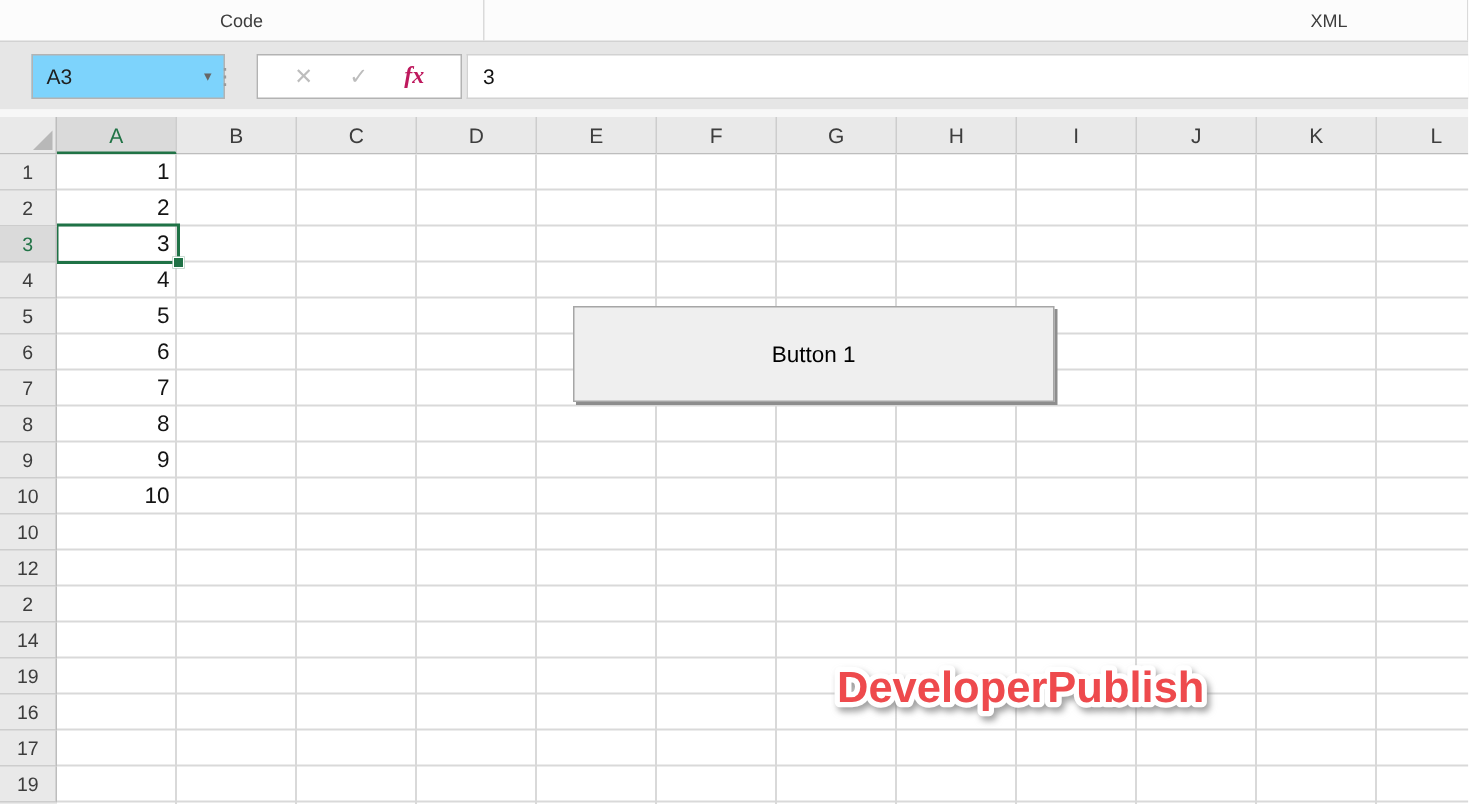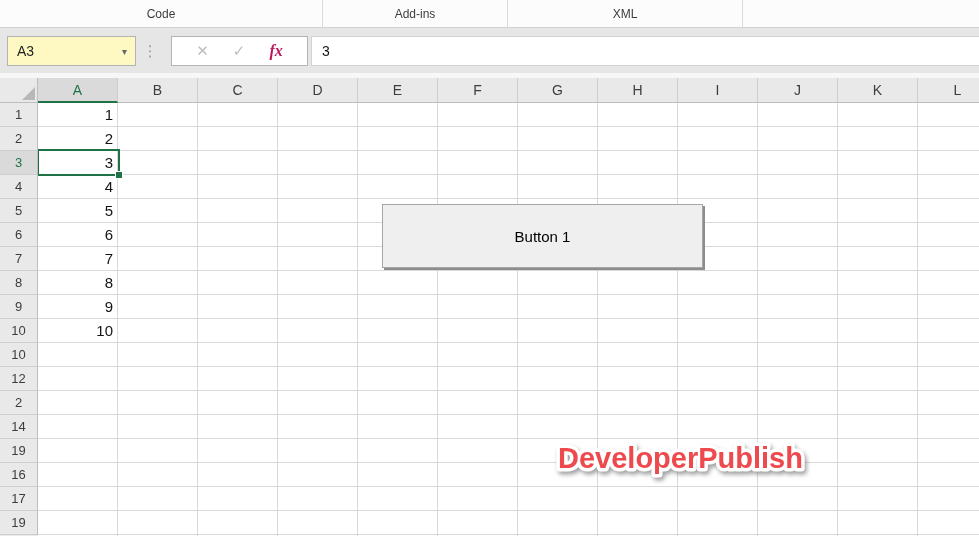--- a/index.html
+++ b/index.html
@@ -7,40 +7,40 @@
   .app {
     position:relative; width:979px; height:536px; overflow:hidden;
     background:#fff; font-family:"Liberation Sans", sans-serif;
     -webkit-font-smoothing:antialiased;
   }
 
   
   .ribbon {
     position:absolute; left:0; top:0; width:979px; height:28px;
     background:#fcfcfc; border-bottom:1px solid #d2d2d2;
-    box-sizing:border-box; display:flex;
+    box-sizing:border-box; display:flex;justify-content:space-between;
   }
   .ribbon-group {
     display:flex; align-items:center; justify-content:center;
     font-size:12px; color:#3d3d3d;
     border-right:1px solid #dadada; box-sizing:border-box;
   }
   .ribbon-group:nth-child(1){ width:323px; }
   .ribbon-group:nth-child(2){ width:185px; }
   .ribbon-group:nth-child(3){ width:235px; }
   .ribbon-group:nth-child(4){ width:236px; border-right:none;margin-top:20px; }
 
   
   .formula-row {
     position:absolute; left:0; top:28px; width:979px; height:45px;
     background:#e6e6e6;
   }
   .name-box {
-    position:absolute; left:7px; top:8px; width:129px; height:30px;
-    background:#fef9c3; border:1px solid #b3b3b3; box-sizing:border-box;
+    position:absolute; left:21px; top:8px; width:129px; height:30px;
+    background:#7dd3fc; border:1px solid #b3b3b3; box-sizing:border-box;
     display:flex; align-items:center; cursor:text;
   }
   .name-box-text { flex:1; padding-left:9px; font-size:14px; color:#1f1f1f; }
   .name-box-arrow { padding-right:8px; font-size:10px; color:#666; cursor:pointer; }
   .drag-dots {
     position:absolute; left:142px; top:8px; width:16px; height:30px;
     display:flex; align-items:center; justify-content:center;
     color:#9a9a9a; font-size:15px; cursor:ew-resize;
   }
   .fx-group {
@@ -137,21 +137,20 @@
   }
 </style>
 </head>
 <body>
 
 <div class="app">
 
   <div class="ribbon">
 
   <div class="ribbon-group">Code</div>
-      <div class="ribbon-group">Add-ins</div>
       <div class="ribbon-group">XML</div>
     </div>
 
   <div class="formula-row">
     <div class="name-box">
       <span class="name-box-text">A3</span>
       <span class="name-box-arrow">▾</span>
     </div>
     <div class="drag-dots">⋮</div>
     <div class="fx-group">

